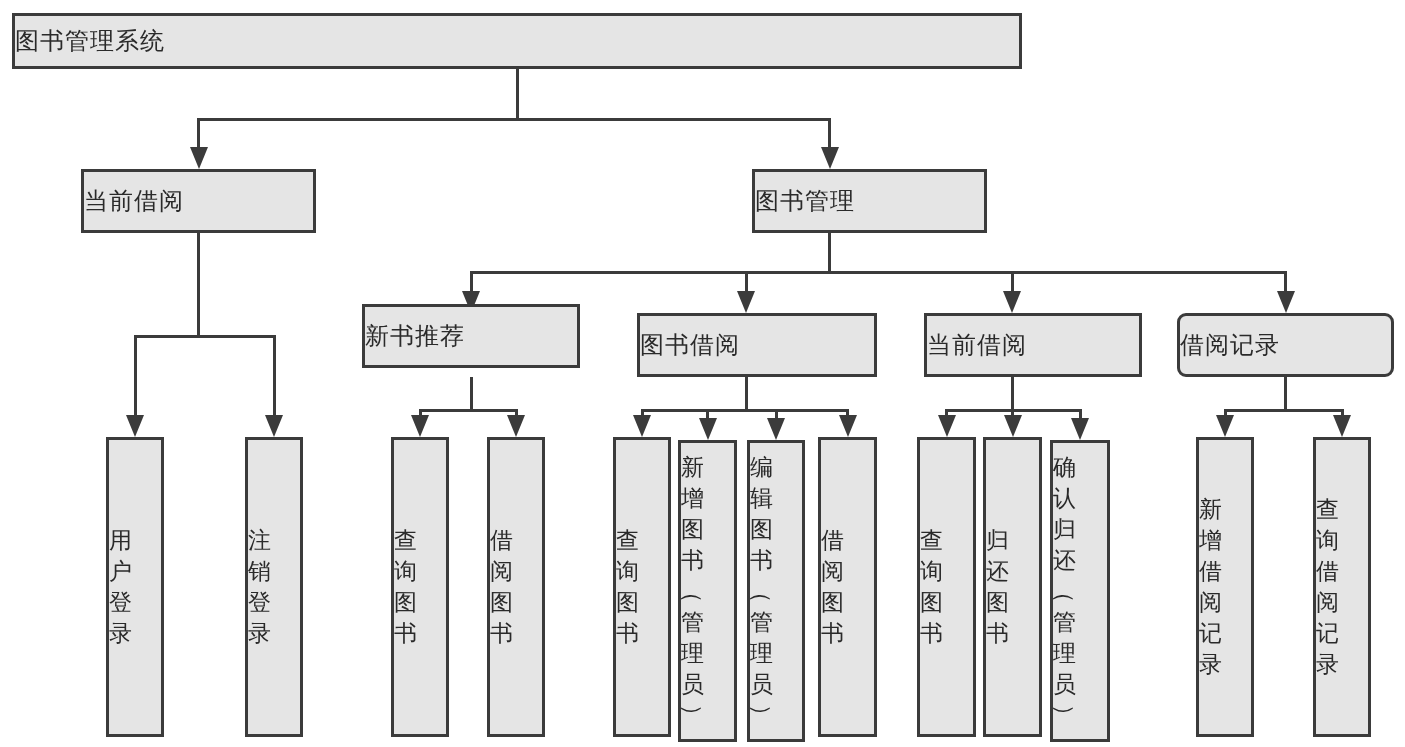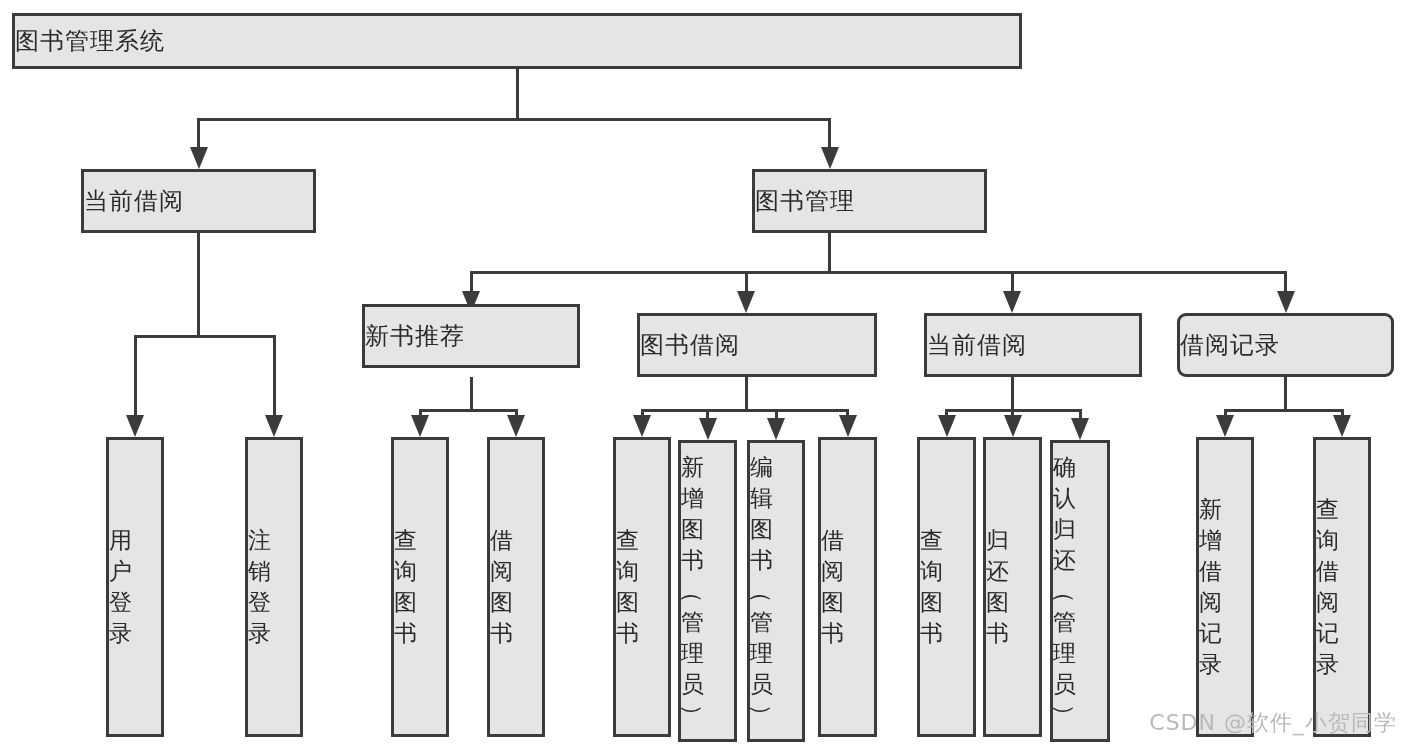--- a/index.html
+++ b/index.html
@@ -50,21 +50,20 @@
     font-size:22px;
     letter-spacing:1px;
     z-index:5;
     white-space:nowrap;
   }
 </style>
 </head>
 <body>
 
 <div id="diagram-canvas">
-  <div id="watermark">CSDN @软件_小贺同学</div>
 <div class="conn" style="left: 515.5px; top: 69px; width: 3px; height: 50px;"></div>
     <div class="conn" style="left: 197px; top: 117.5px; width: 634px; height: 3px;"></div>
     <div class="conn" style="left: 197px; top: 119px; width: 3px; height: 30px;"></div>
     <div class="arrowhead" style="left: 189.5px; top: 147px;"></div>
     <div class="conn" style="left: 828px; top: 119px; width: 3px; height: 30px;"></div>
     <div class="arrowhead" style="left: 820.5px; top: 147px;"></div>
     <div class="conn" style="left: 197px; top: 233px; width: 3px; height: 103px;"></div>
     <div class="conn" style="left: 133.5px; top: 334.5px; width: 142px; height: 3px;"></div>
     <div class="conn" style="left: 133.5px; top: 336px; width: 3px; height: 81px;"></div>
     <div class="arrowhead" style="left: 126px; top: 415px;"></div>

